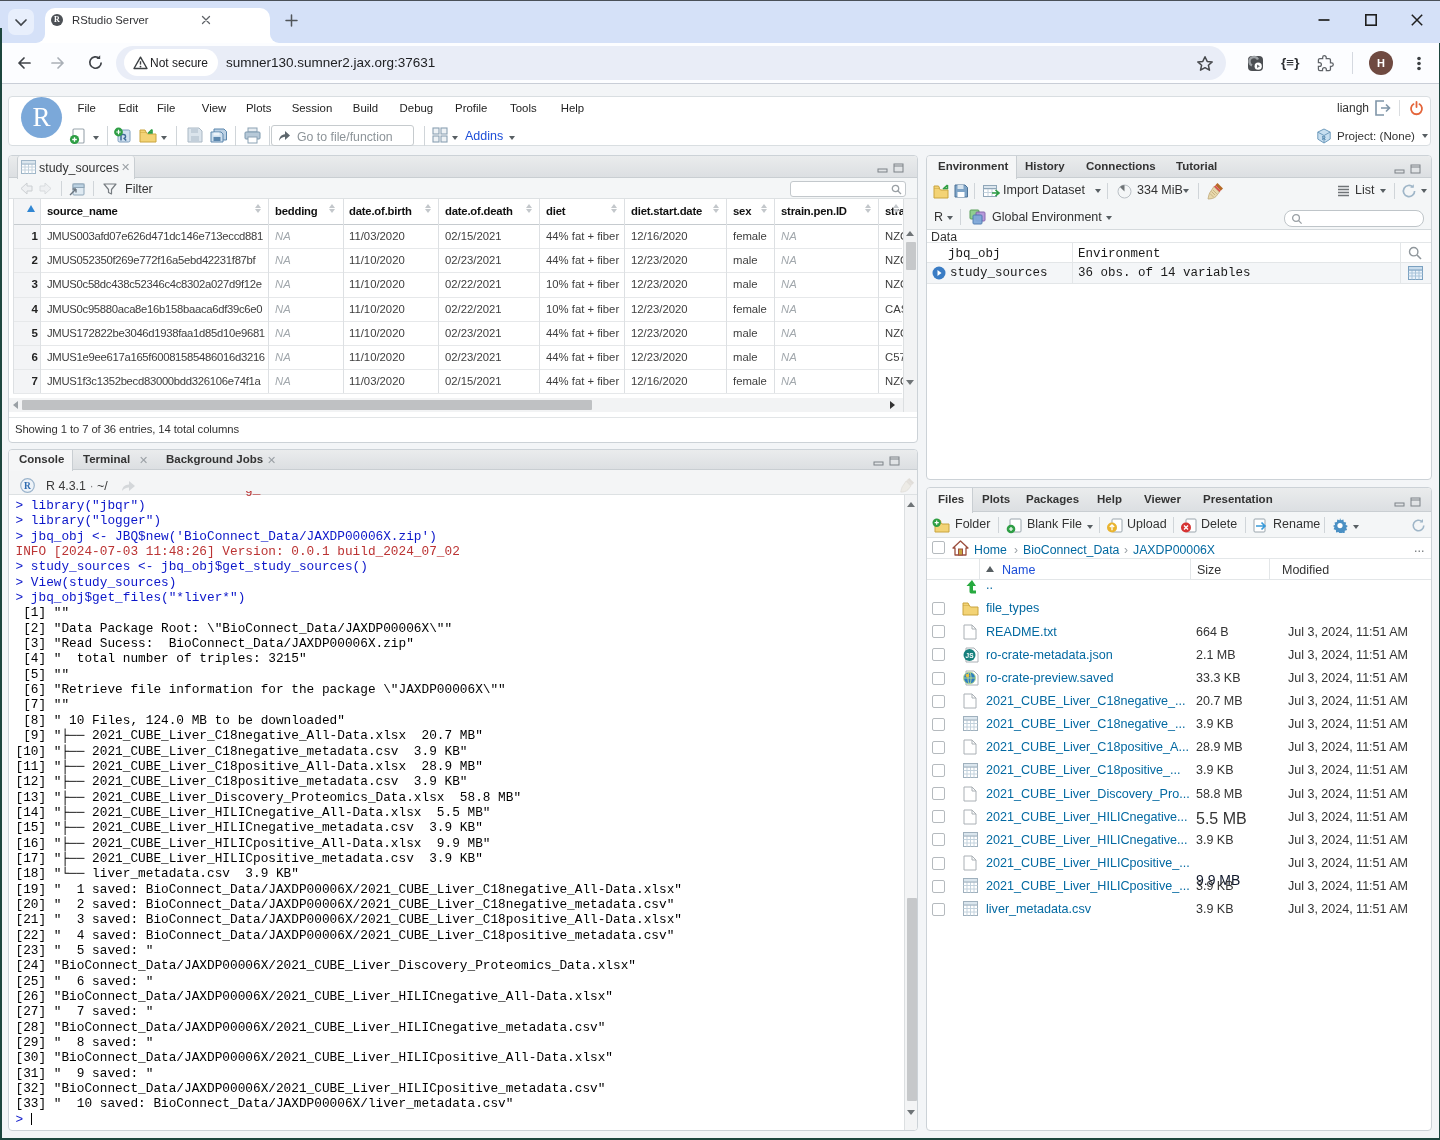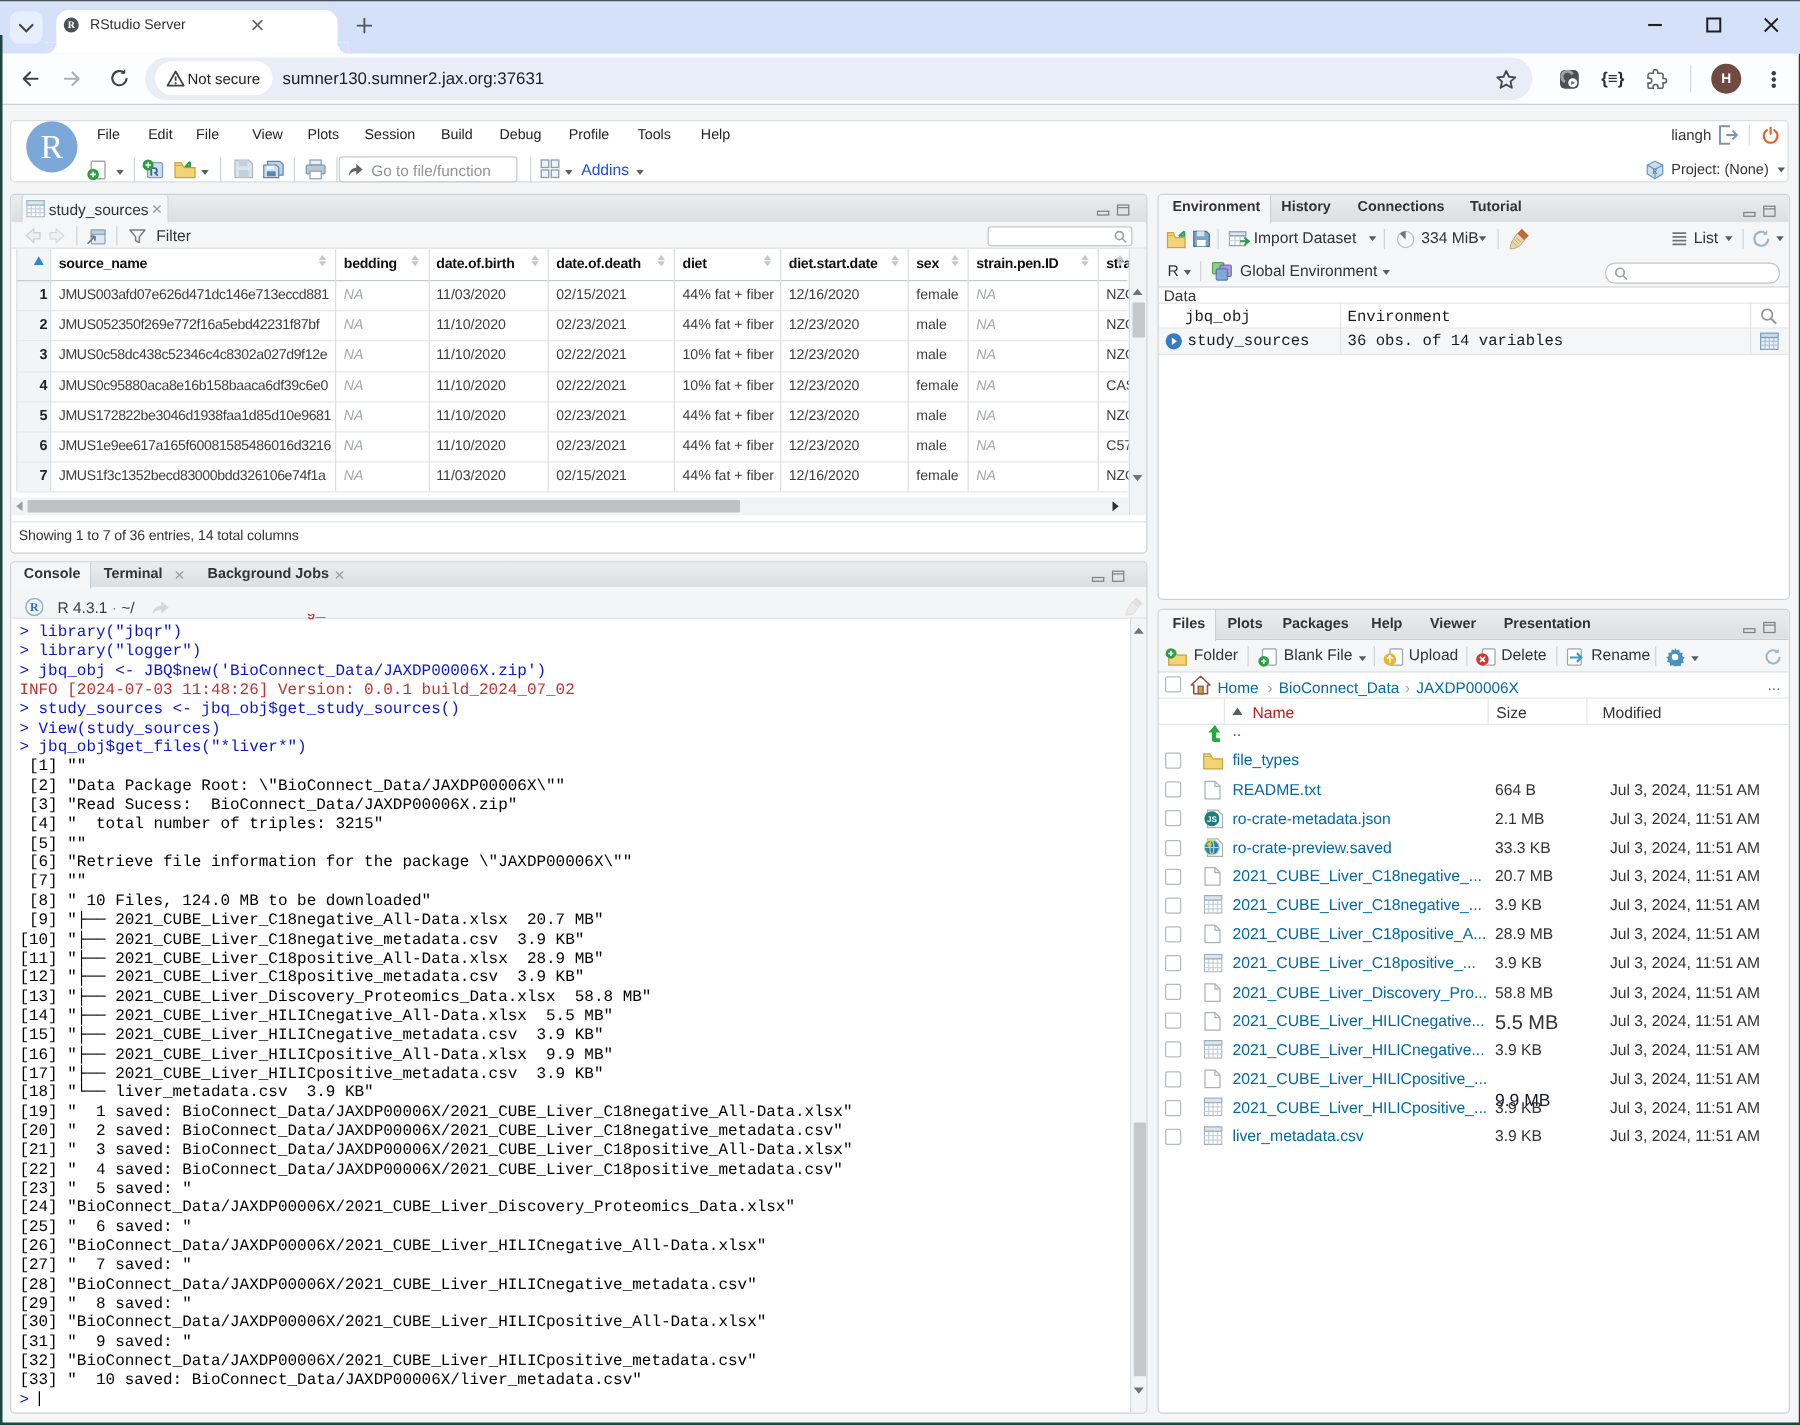--- a/index.html
+++ b/index.html
@@ -674,21 +674,21 @@
   <div class="t lnk" style="left:96px;top:55px;font-size:12.3px">BioConnect_Data</div>
   <div class="t" style="left:197px;top:55px;color:#9aa0a5;font-size:12px">›</div>
   <div class="t lnk" style="left:206px;top:55px;font-size:12.3px">JAXDP00006X</div>
   <div class="t" style="left:487px;top:53px;color:#6f7477;font-size:12.5px">...</div>
 
   <div class="ab" style="left:0;top:71px;width:504px;height:21px;border-bottom:1px solid #e3e6e8"></div>
   <div class="vline" style="left:52px;top:71px;height:21px;background:#e3e6e8"></div>
   <div class="vline" style="left:263px;top:71px;height:21px;background:#e3e6e8"></div>
   <div class="vline" style="left:342px;top:71px;height:21px;background:#e3e6e8"></div>
   <div class="ab" style="left:59px;top:78px;width:0;height:0;border-left:4px solid transparent;border-right:4px solid transparent;border-bottom:6px solid #585f63"></div>
-  <div class="t" style="left:75px;top:75px;font-size:12.5px;color:#b91c1c">Name</div>
+  <div class="t" style="left:75px;top:75px;font-size:12.5px;color:#1d4ed8">Name</div>
   <div class="t" style="left:270px;top:75px;font-size:12.5px;color:#333">Size</div>
   <div class="t" style="left:355px;top:75px;font-size:12.5px;color:#333">Modified</div>
   <svg class="ab" style="left:38px;top:90.5px" width="14" height="15" viewBox="0 0 14 15">
         <path d="M7 1L1.5 7h3v5.5c0 1.5 1 2 2.5 2h4v-3h-2.5c-.5 0-.5-.2-.5-.7V7h3z" fill="#27aa3f"></path>
       </svg>
       <div class="t lnk" style="left:59px;top:90.3px">..</div>
   <svg class="ab" style="left:35px;top:113.6px" width="17" height="14" viewBox="0 0 17 14">
         <path d="M1 13V3h6l1.5 2H16v8z" fill="#f3d375" stroke="#c9a43e"></path>
         <path d="M1 3V1h5l1 2" fill="#f3d375" stroke="#c9a43e"></path>
       </svg>

